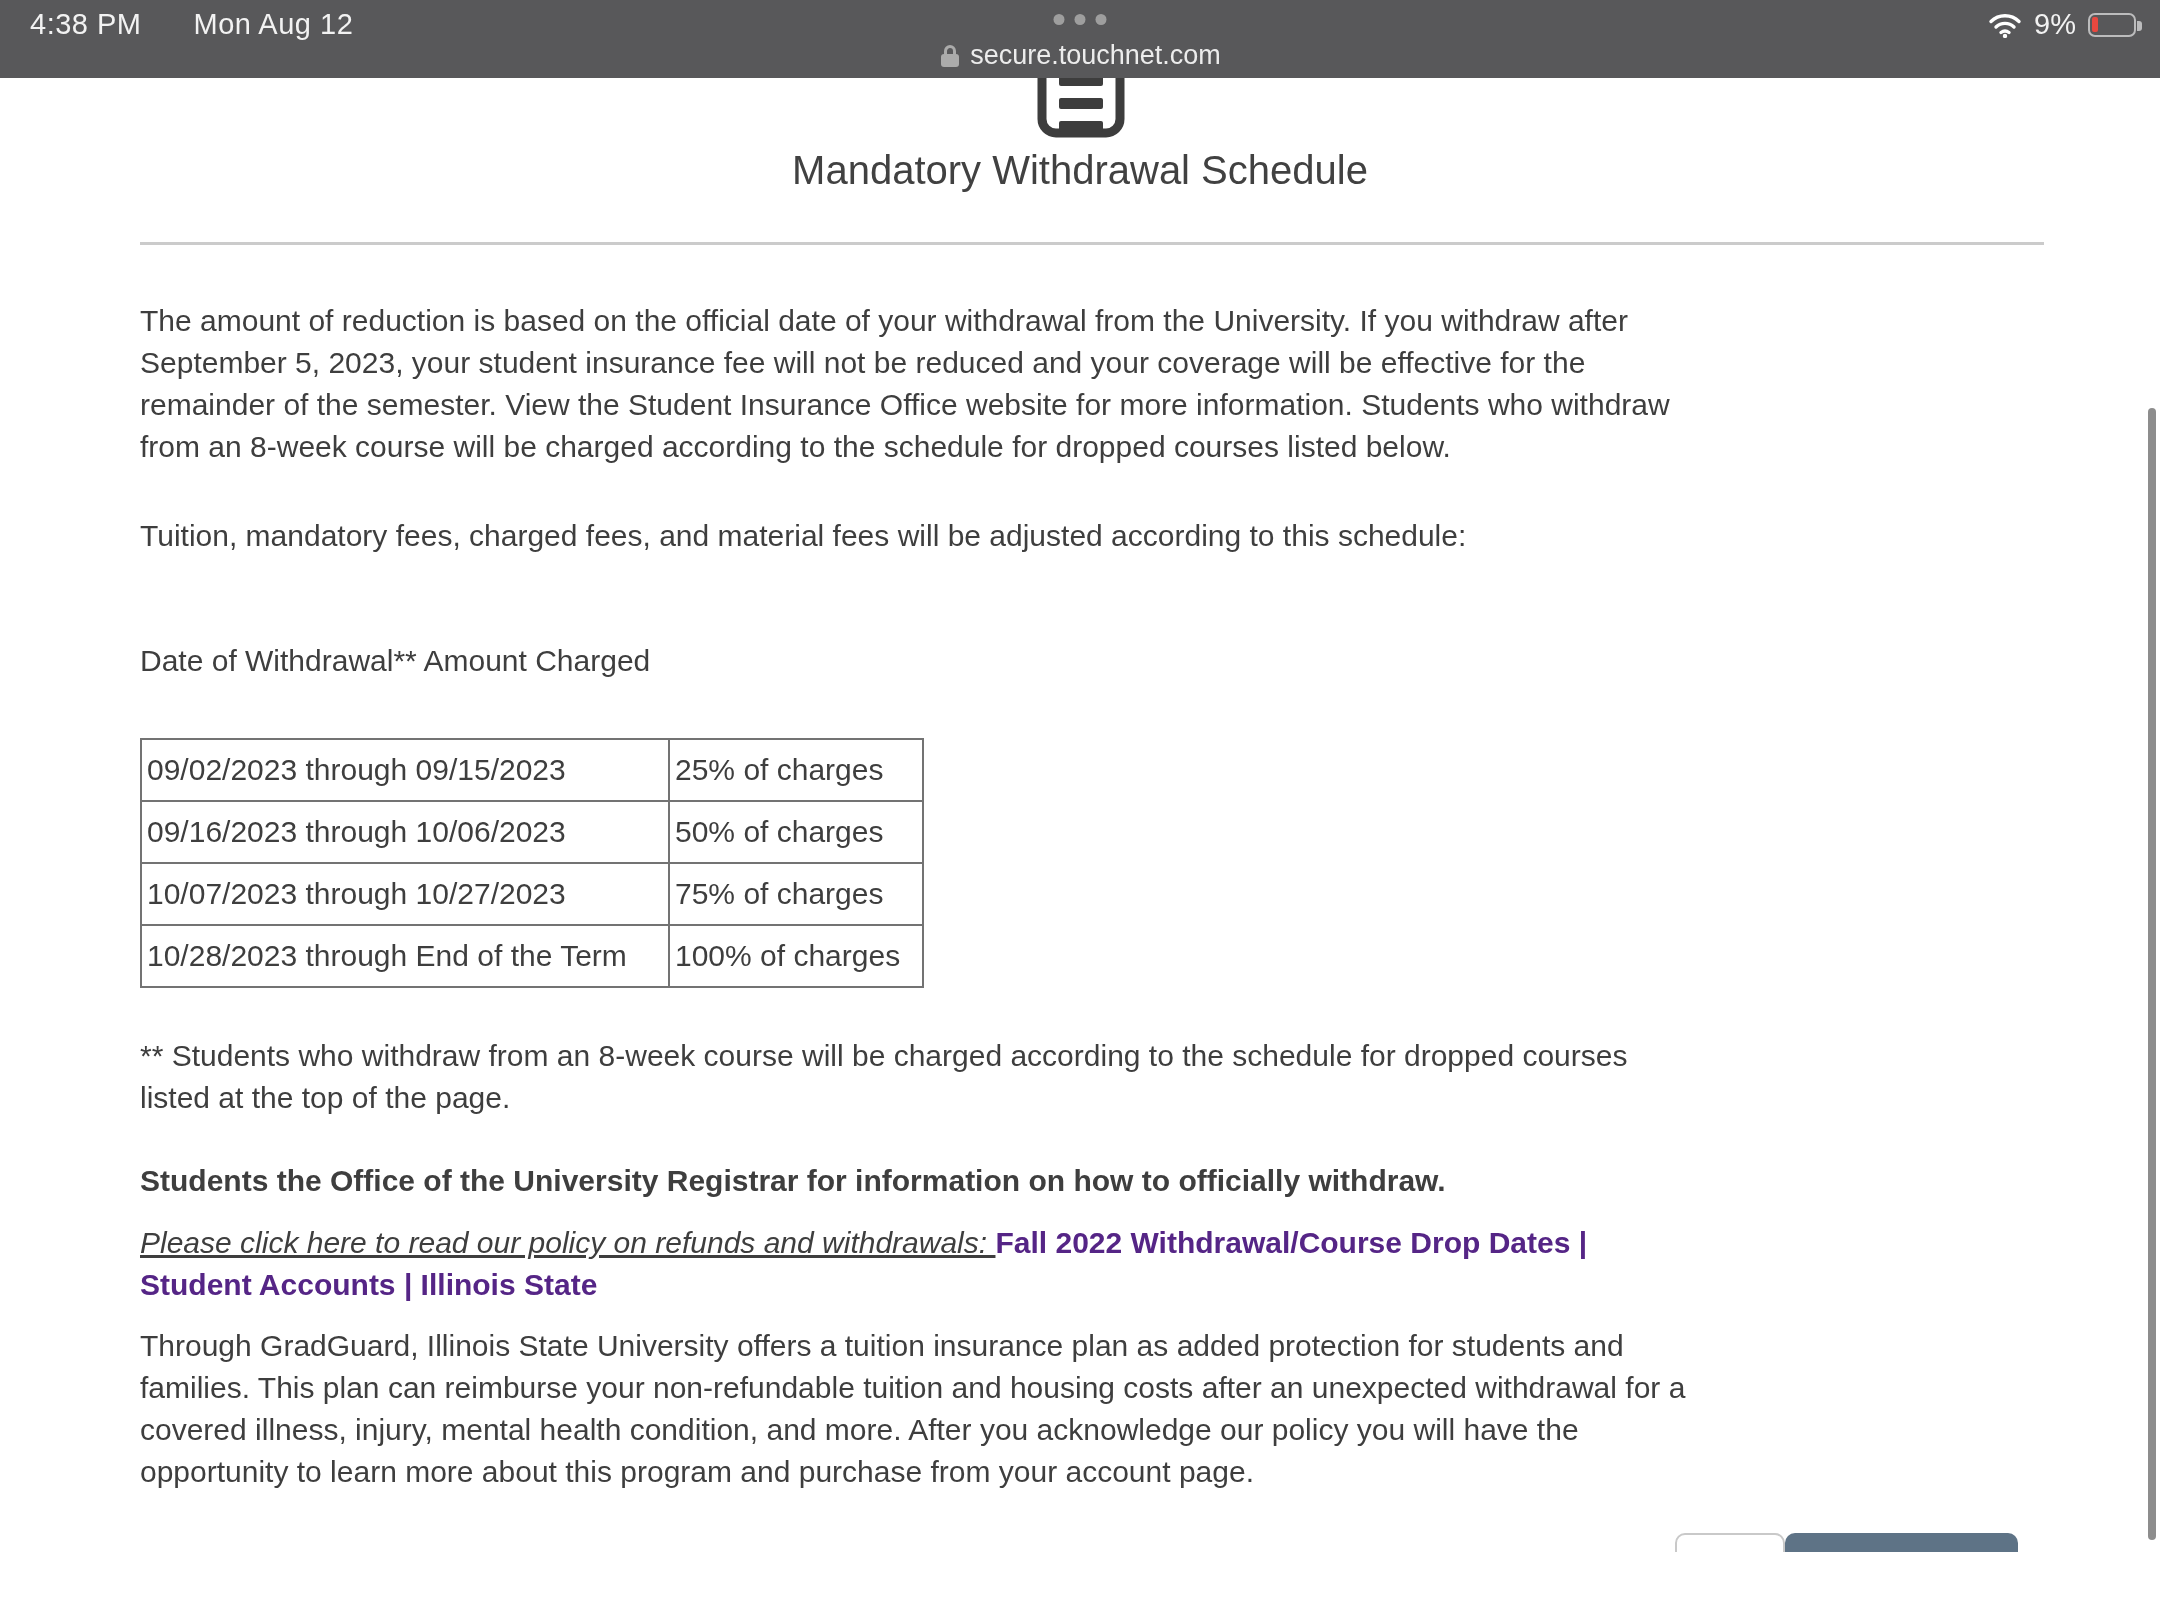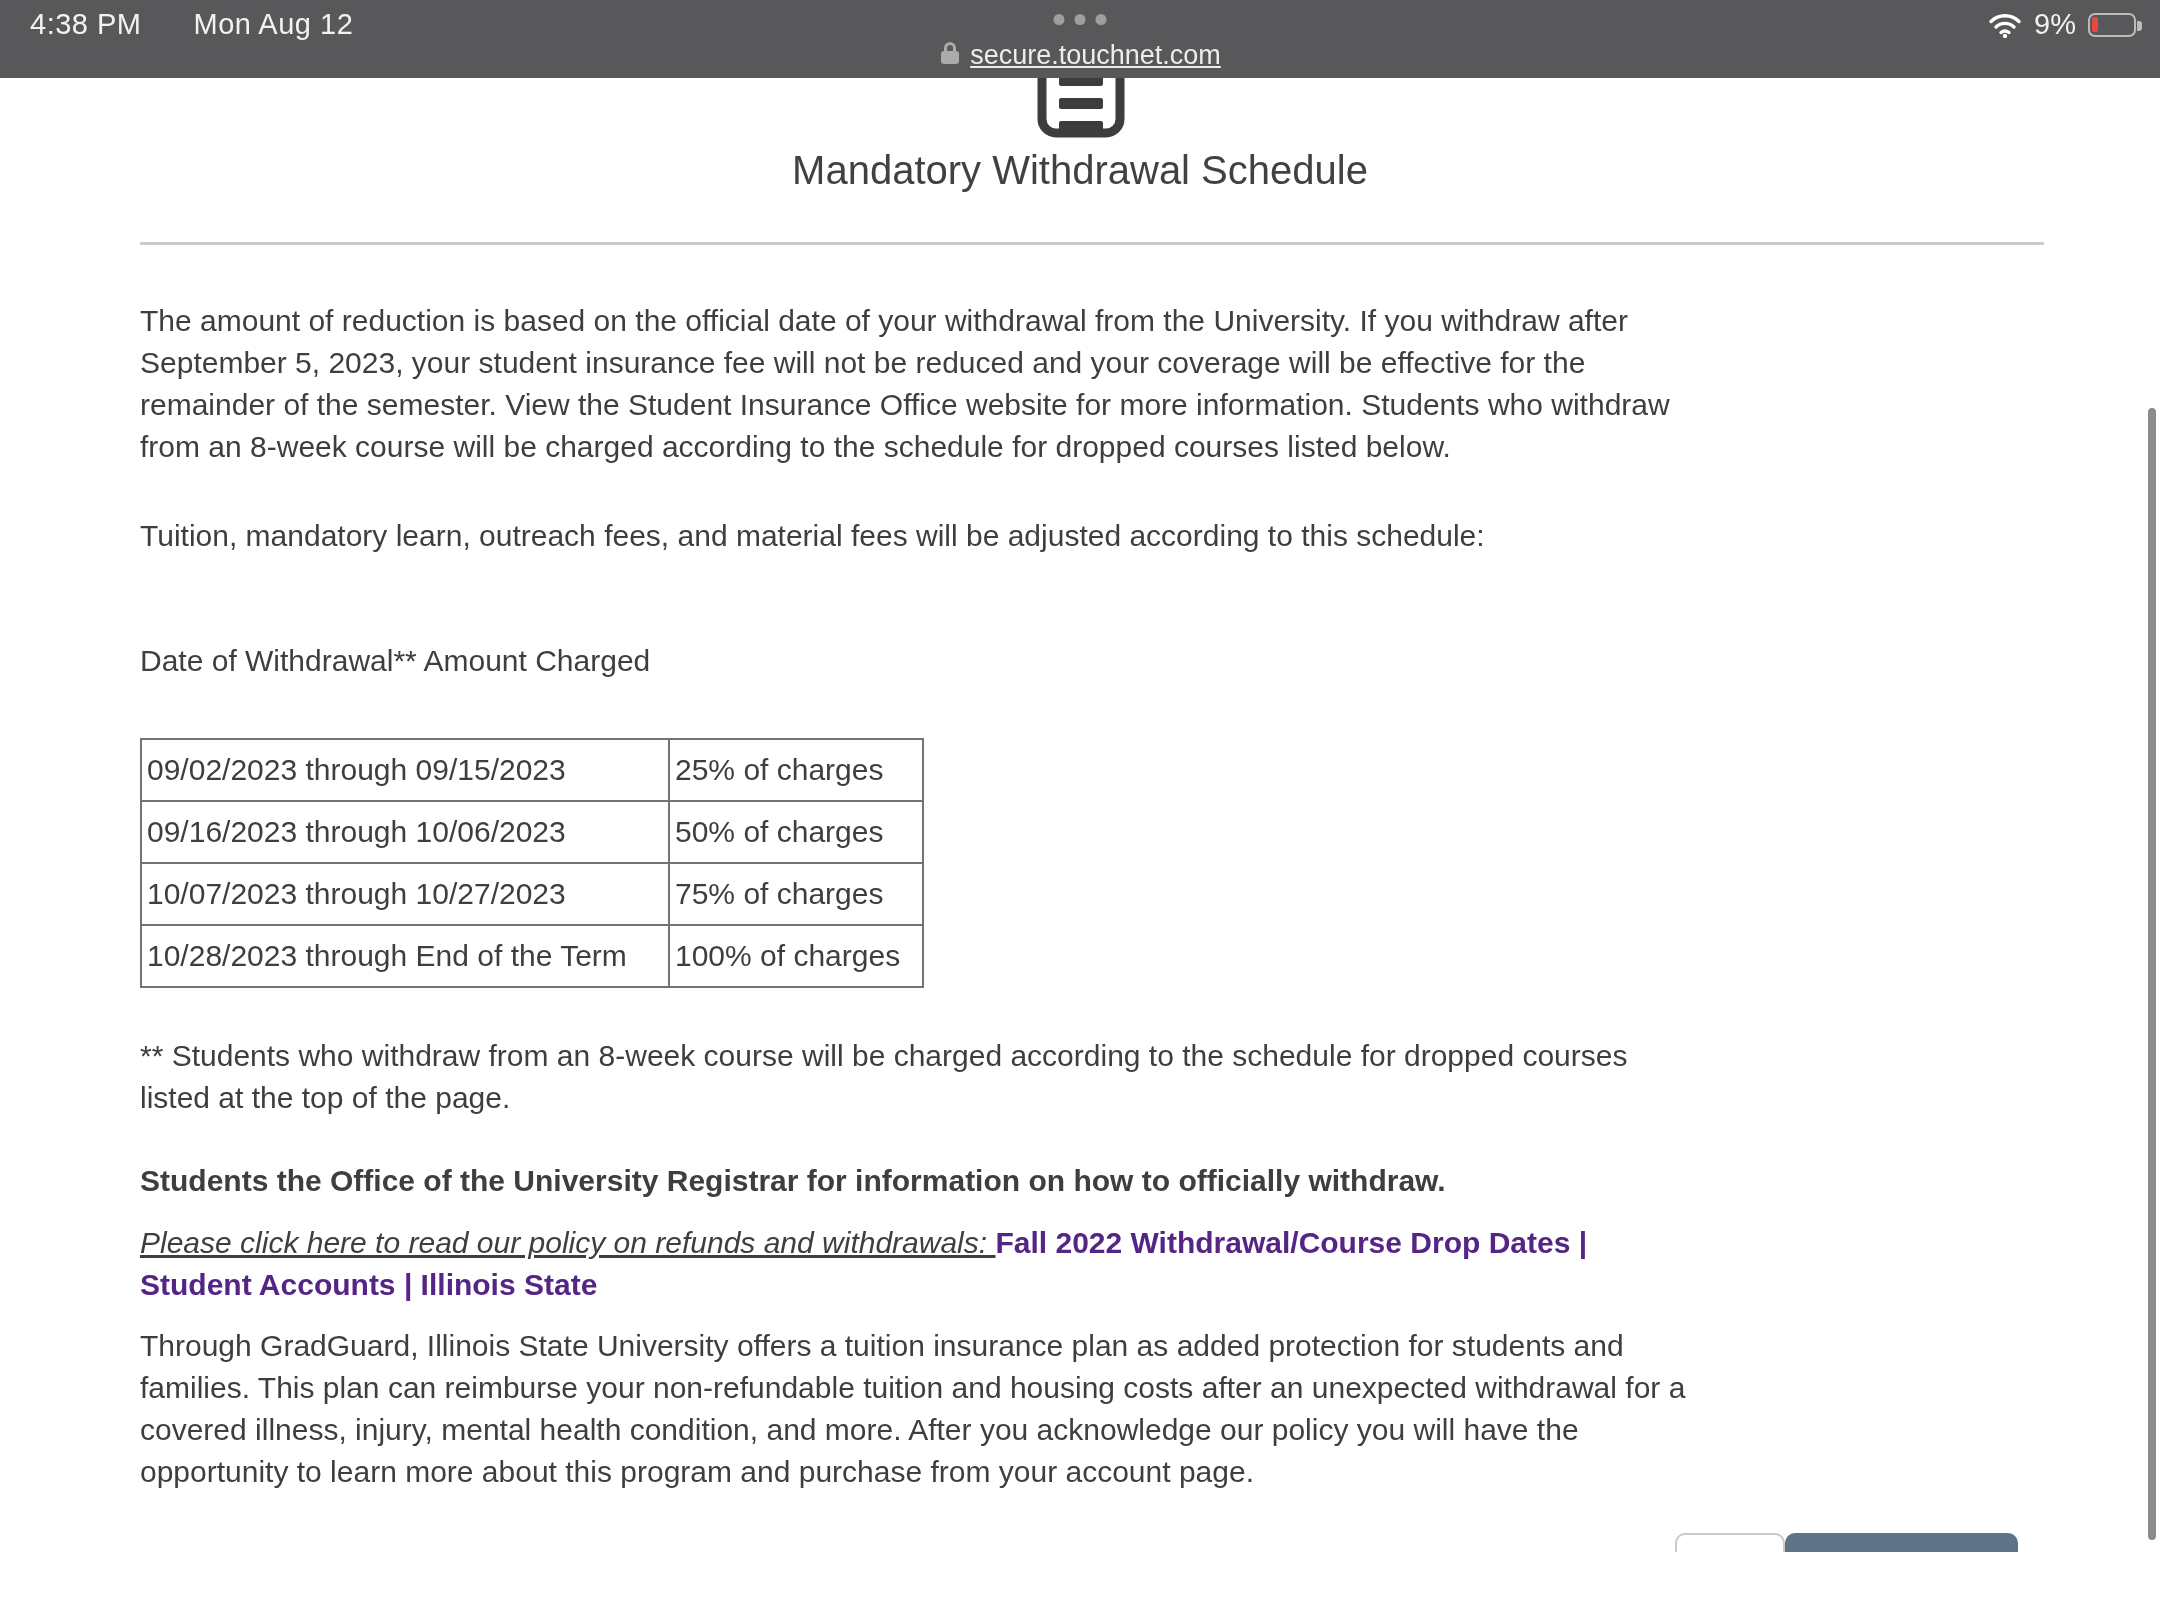--- a/index.html
+++ b/index.html
@@ -22,22 +22,22 @@
     display:flex;gap:52px;align-items:center;
     color:#f2f2f2;font-size:29px;font-weight:500;letter-spacing:.5px;
   }
   .sb-dots{
     position:absolute;top:14px;left:50%;transform:translateX(-50%);
     display:flex;gap:10px;
   }
   .sb-dots span{width:11px;height:11px;border-radius:50%;background:#9e9e9e;display:block;}
   .sb-url{
     position:absolute;top:40px;left:0;width:100%;
-    display:flex;justify-content:center;align-items:flex-start;gap:9px;
-    color:#ececec;font-size:27px;text-decoration:underline;
+    display:flex;justify-content:center;align-items:center;gap:9px;
+    color:#ececec;font-size:27px;
   }
   .sb-right{
     position:absolute;top:8px;right:24px;
     display:flex;align-items:center;gap:12px;
     color:#f2f2f2;font-size:29px;
   }
   .battery{
     position:relative;width:48px;height:24px;
     border:2.5px solid rgba(255,255,255,.6);border-radius:7px;
     display:flex;align-items:center;padding:2px;box-sizing:border-box;
@@ -155,21 +155,21 @@
     </svg>
   </div>
 
   <h1 class="doc-title">Mandatory Withdrawal Schedule</h1>
 
   <hr class="divider">
 
   <div class="content">
     <p class="p1">The amount of reduction is based on the official date of your withdrawal from the University. If you withdraw after September 5, 2023, your student insurance fee will not be reduced and your coverage will be effective for the remainder of the semester. View the Student Insurance Office website for more information. Students who withdraw from an 8-week course will be charged according to the schedule for dropped courses listed below.</p>
 
-    <p class="p2">Tuition, mandatory learn, outreach fees, and material fees will be adjusted according to this schedule:</p>
+    <p class="p2">Tuition, mandatory fees, charged fees, and material fees will be adjusted according to this schedule:</p>
 
     <p class="schedule-head">
       <br>
       <span>Date of Withdrawal** Amount Charged</span>
     </p>
 
     <table class="schedule">
       <tbody>
         <tr>
           <td class="col-range">09/02/2023 through 09/15/2023</td>

